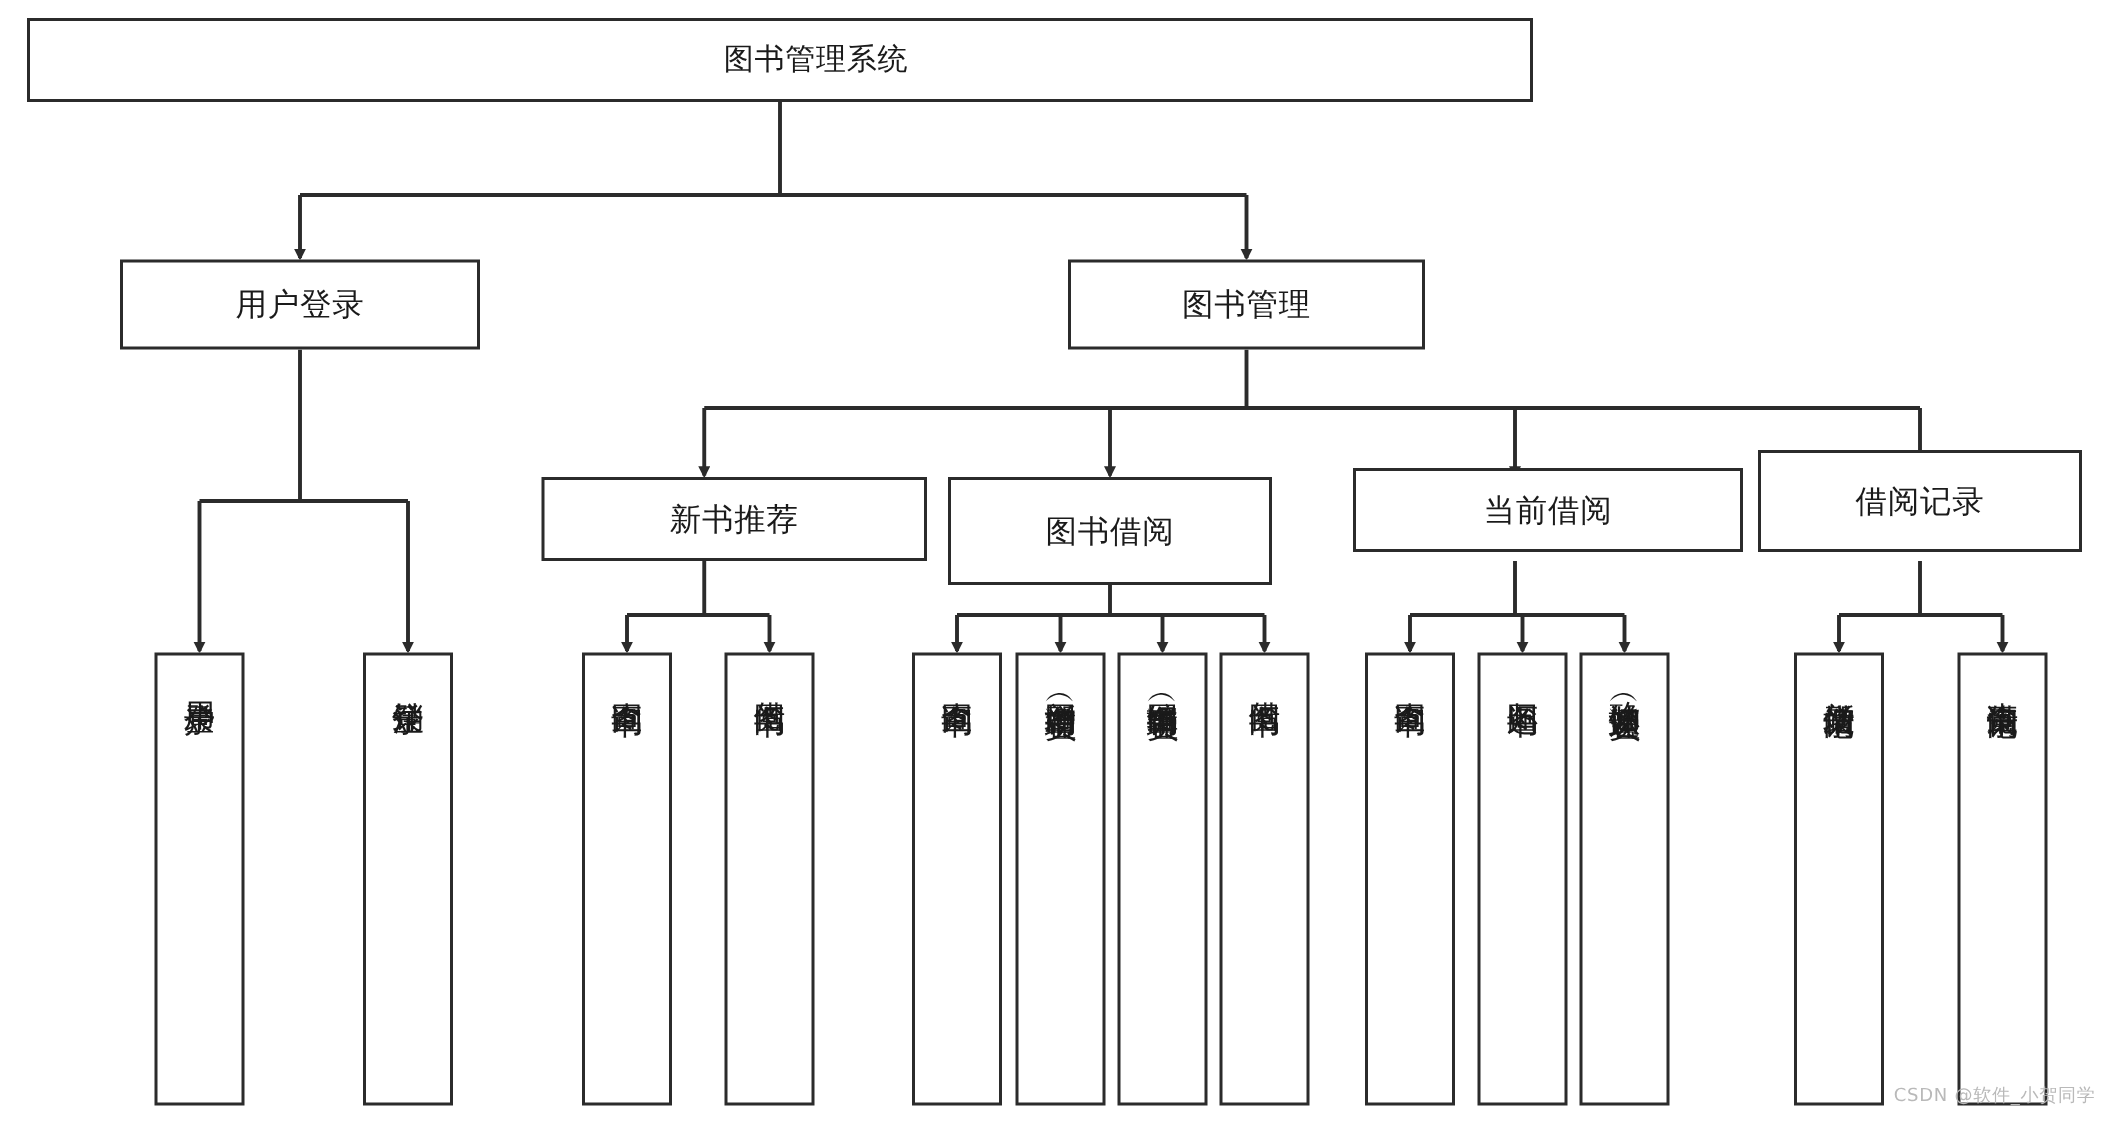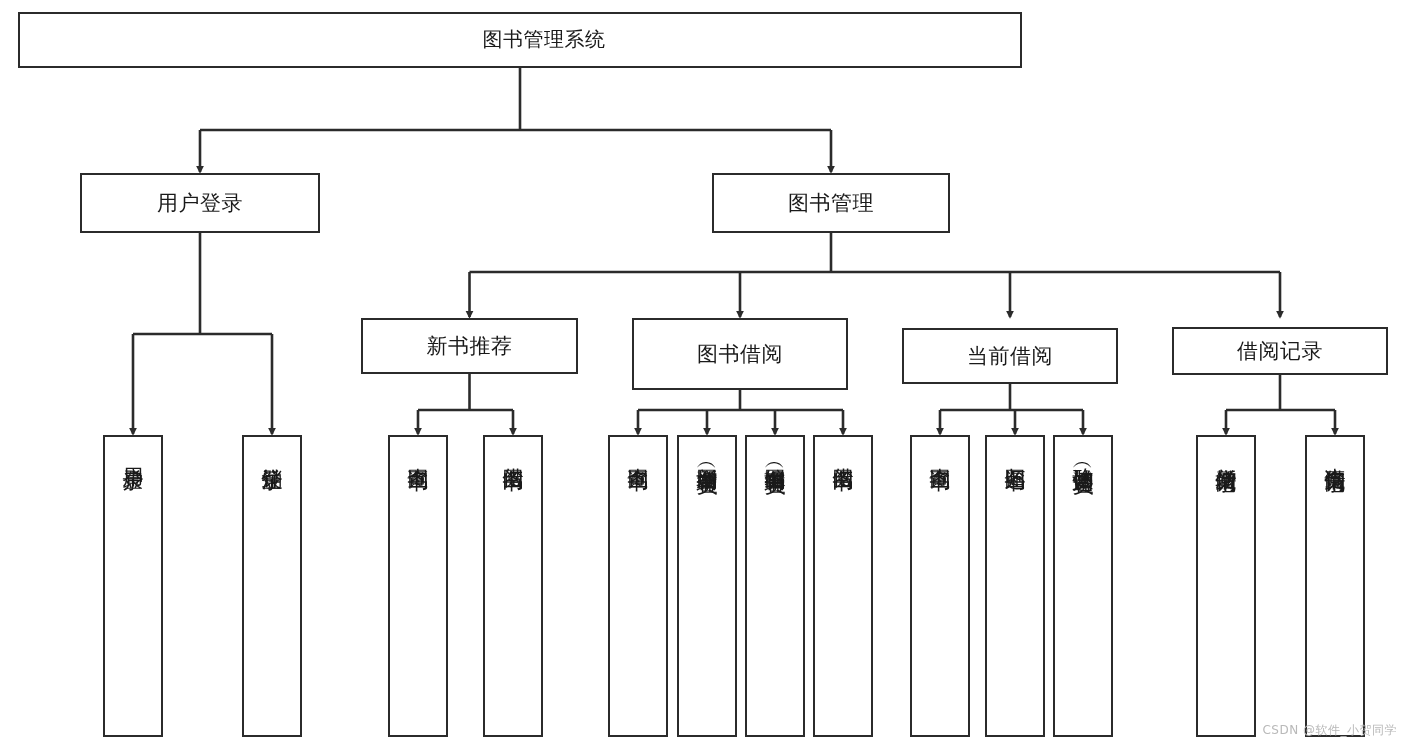--- a/index.html
+++ b/index.html
@@ -127,30 +127,30 @@
     <span class="label">图书管理系统</span>
   </div>
 
   <div class="node horiz" style="left: 80px; top: 173px; width: 240px; height: 60px;">
     <span class="label">用户登录</span>
   </div>
   <div class="node horiz" style="left: 712px; top: 173px; width: 238px; height: 60px;">
     <span class="label">图书管理</span>
   </div>
 
-  <div class="node horiz" style="left: 361px; top: 318px; width: 217px; height: 56px;">
+  <div class="node horiz" style="left: 361px; top: 318px; width: 257px; height: 56px;">
     <span class="label">新书推荐</span>
   </div>
   <div class="node horiz" style="left: 632px; top: 318px; width: 216px; height: 72px;">
     <span class="label">图书借阅</span>
   </div>
-  <div class="node horiz" style="left: 902px; top: 328px; width: 216px; height: 56px;">
+  <div class="node horiz" style="left: 902px; top: 312px; width: 260px; height: 56px;">
     <span class="label">当前借阅</span>
   </div>
-  <div class="node horiz" style="left: 1172px; top: 327px; width: 216px; height: 48px;">
+  <div class="node horiz" style="left: 1172px; top: 300px; width: 216px; height: 68px;">
     <span class="label">借阅记录</span>
   </div>
 
   <div class="node vert" style="left: 103px; top: 435px; width: 60px; height: 302px;">
     <span class="label">用户登录</span>
   </div>
   <div class="node vert" style="left: 242px; top: 435px; width: 60px; height: 302px;">
     <span class="label">注销登录</span>
   </div>
   <div class="node vert" style="left: 388px; top: 435px; width: 60px; height: 302px;">

